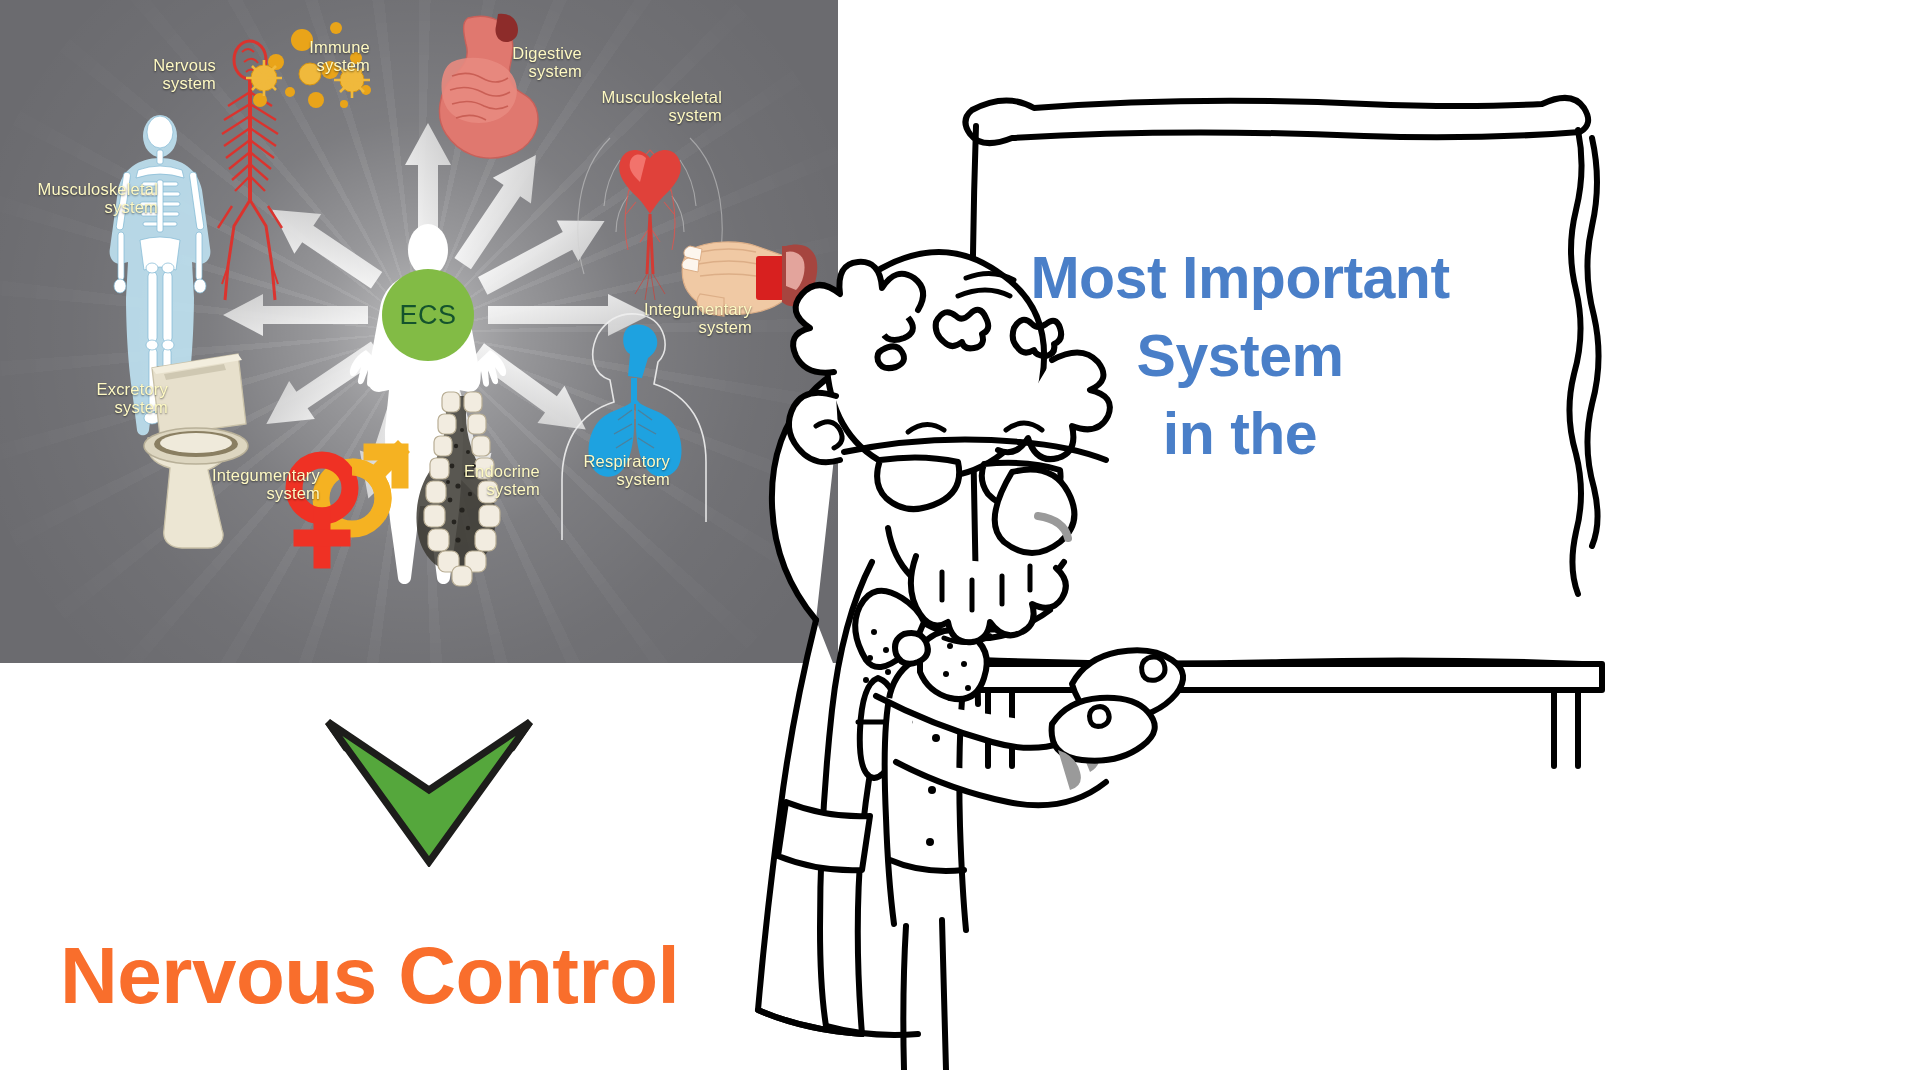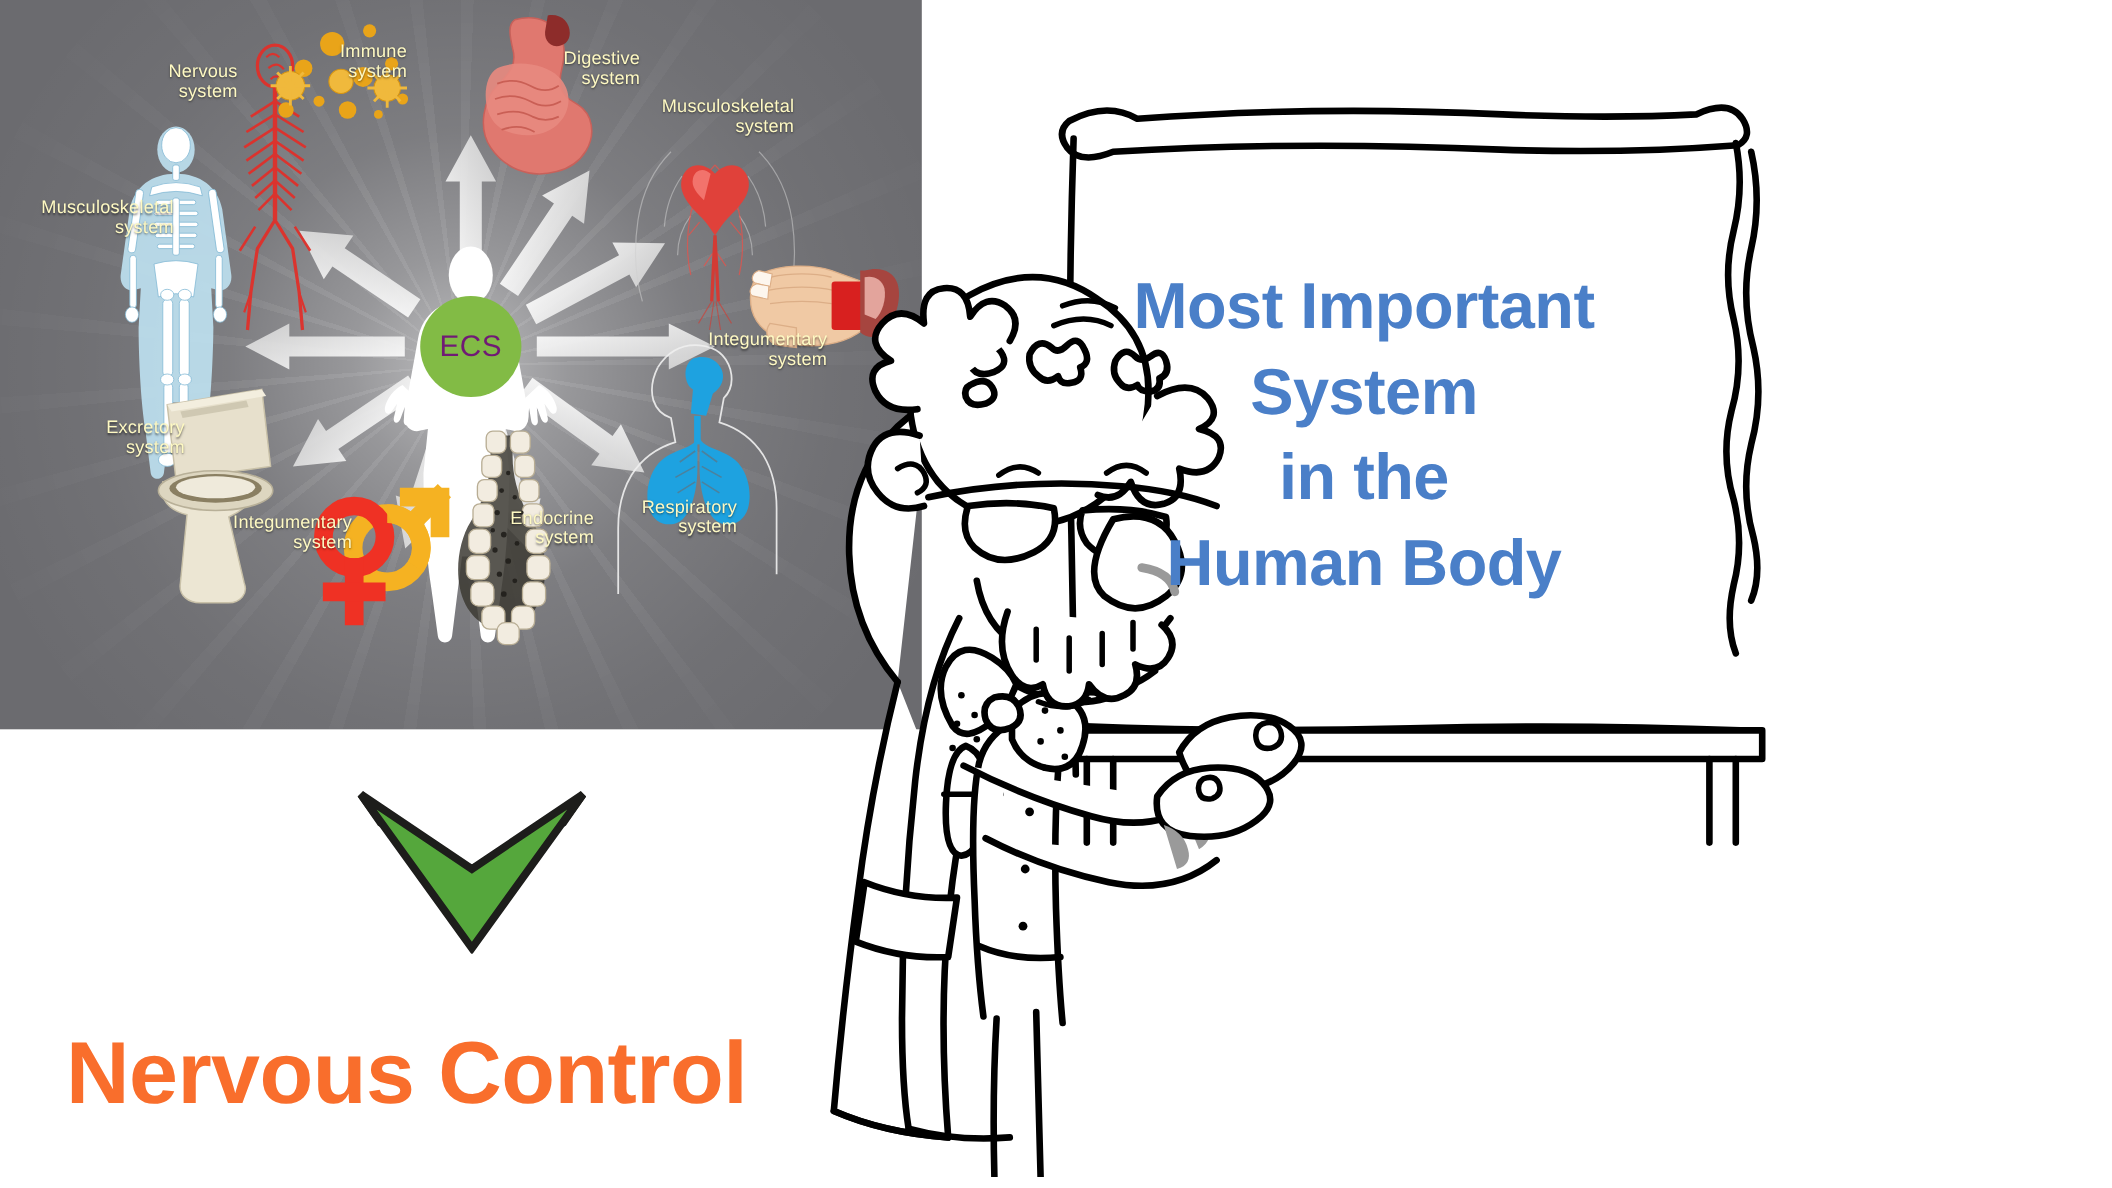--- a/index.html
+++ b/index.html
@@ -51,21 +51,21 @@
     letter-spacing:.2px;
     text-shadow:0 1px 2px rgba(0,0,0,.55);
     white-space:pre-line;
     pointer-events:none;
   }
   .ecs-badge{
     position:absolute;
     width:92px;height:92px;border-radius:50%;
     background:#82bb45;
     display:flex;align-items:center;justify-content:center;
-    color:#701a75;font-size:27px;letter-spacing:.5px;
+    color:#14532d;font-size:27px;letter-spacing:.5px;
   }
 
   
   #green-arrow{position:absolute;left:322px;top:712px;width:215px;height:155px;}
 
   
   #master-control{
     position:absolute;left:60px;top:930px;
     font-size:80px;font-weight:bold;
     color:#f96e2c;
@@ -500,15 +500,14 @@
 
         <path d="M438,690 q18,6 22,22 q4,14 -10,18" fill="#9a9a9a" stroke="none"></path>
       </g>
     </g>
   </svg>
 
   <div id="board-text">
     <span class="ln">Most Important</span>
     <span class="ln">System</span>
     <span class="ln">in the</span>
-    <span class="ln">Human Body</span>
   </div>
 </div>
 
 </body></html>

